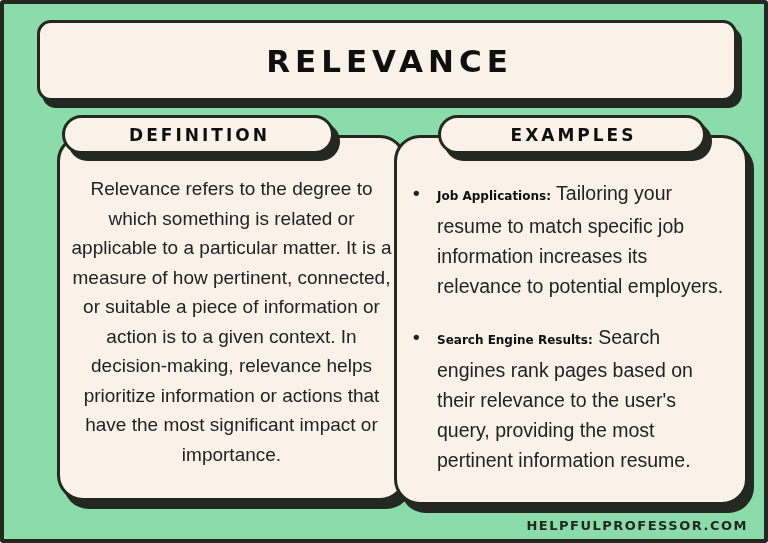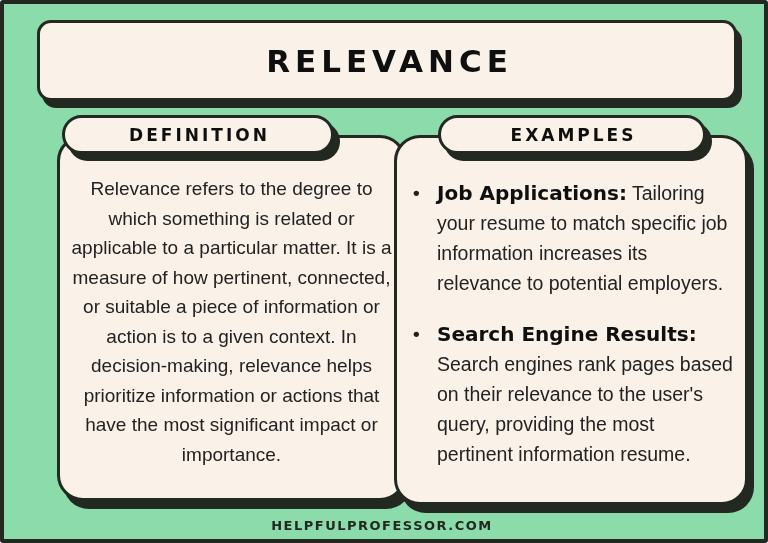--- a/index.html
+++ b/index.html
@@ -98,29 +98,29 @@
   .examples-list li + li{
     margin-top:21px;
   }
   .bullet{
     flex:0 0 24px;
     font-weight:bold;
     font-size:19px;
   }
   .item-text b{
     font-family:"DejaVu Sans", sans-serif;
-    font-size:20px;
+    font-size:12px;
     font-weight:bold;
     color:var(--title);
   }
   .footer{
     position:absolute;
-    left:0; right:4px;
+    left:0; right:16px;
     top:512px;
-    text-align:center;
+    text-align:right;
     z-index:2;
   }
   .footer span{
     font-family:"DejaVu Sans", sans-serif;
     font-size:13px;
     font-weight:bold;
     letter-spacing:1.5px;
     color:var(--dark);
   }
 </style>

